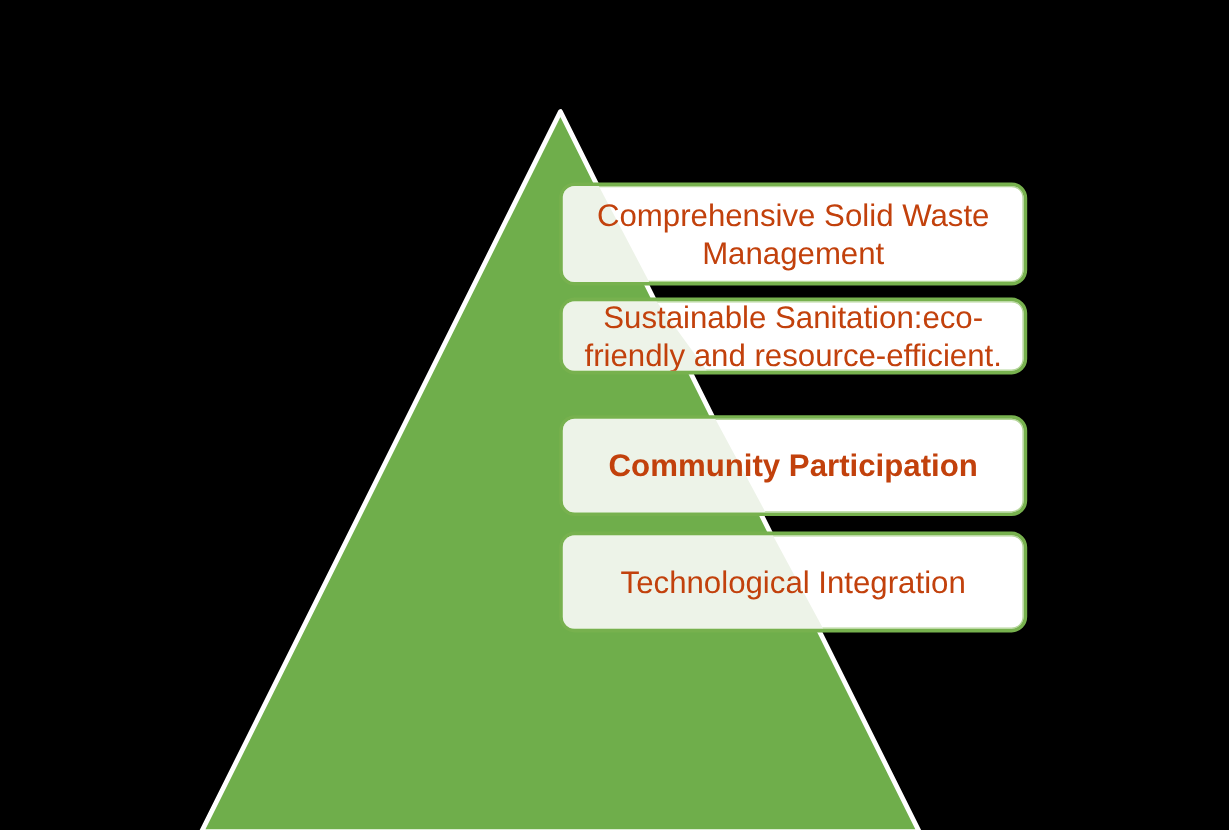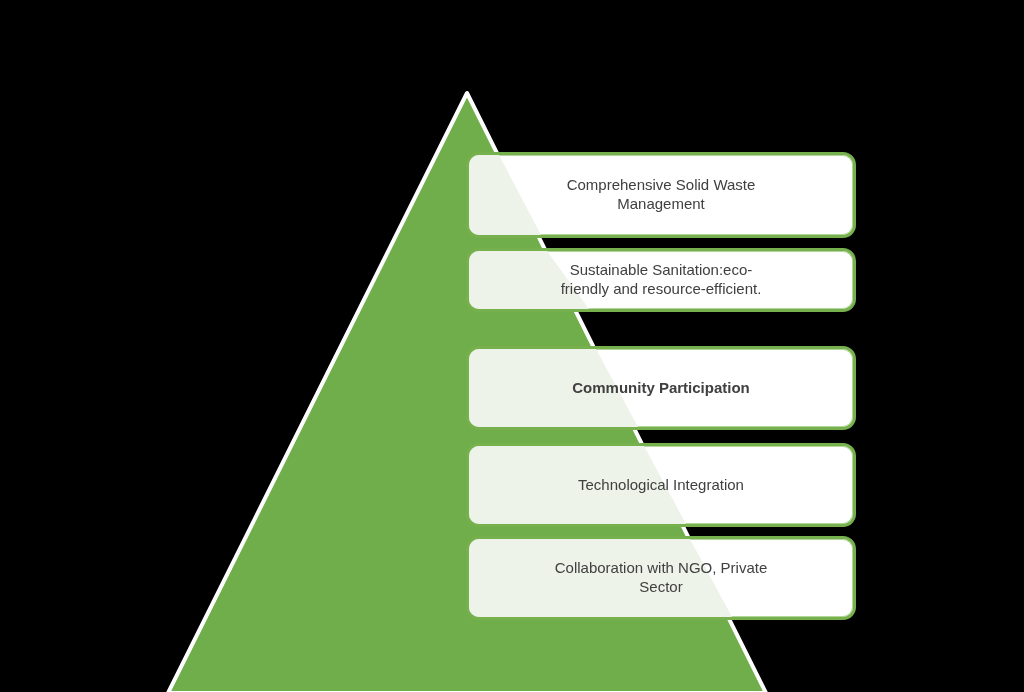--- a/index.html
+++ b/index.html
@@ -37,23 +37,23 @@
     background: #edf3e8;
   }
   .box .label {
     position: absolute;
     inset: 0;
     display: flex;
     align-items: center;
     justify-content: center;
     text-align: center;
     padding: 0 5px;
-    font-size: 15px;
+    font-size: 26px;
     line-height: 1.25;
-    color: #404040;
+    color: #c2410c;
     white-space: pre-line;
   }
   .box1 { top: 152px; height: 86px; }
   .box2 { top: 248px; height: 64px; }
   .box3 { top: 346px; height: 84px; font-weight: bold; }
   .box4 { top: 443px; height: 84px; text-decoration: underline; }
   .box5 { top: 536px; height: 84px; }
   .box1 .tint { clip-path: polygon(0 0, 30px 0, 72px 100%, 0 100%); }
   .box2 .tint { clip-path: polygon(0 0, 78px 0, 120px 100%, 0 100%); }
   .box3 .tint { clip-path: polygon(0 0, 127px 0, 169px 100%, 0 100%); }
@@ -84,19 +84,14 @@
   <div class="box box3">
     <div class="tint"></div>
     <div class="label">Community Participation</div>
   </div>
 
   <div class="box box4">
     <div class="tint"></div>
     <div class="label">Technological Integration</div>
   </div>
 
-  <div class="box box5">
-    <div class="tint"></div>
-    <div class="label">Collaboration with NGO, Private
-Sector</div>
-  </div>
 
 </div>
 
 </body></html>

